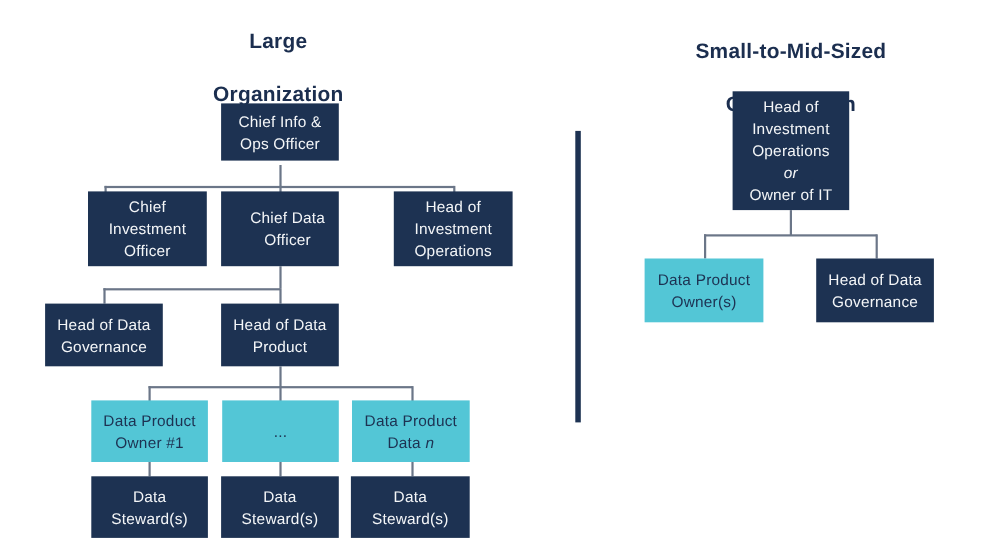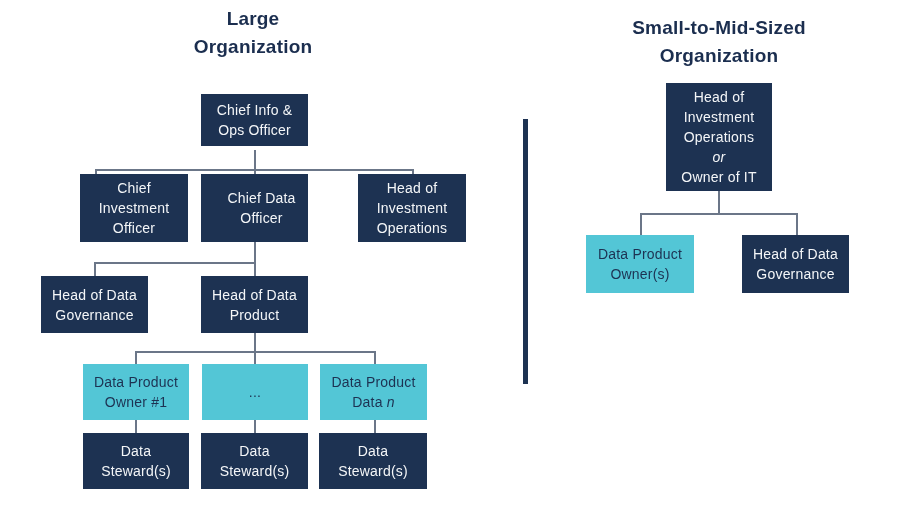--- a/index.html
+++ b/index.html
@@ -27,21 +27,21 @@
   .chart-title {
     position: absolute;
     width: 300px;
     text-align: center;
     font-size: 19px;
     font-weight: 700;
     line-height: 28px;
     color: var(--title_text);
     letter-spacing: 0.2px;
   }
-  .chart-title span { display: block; }
+  .chart-title span { display: block; margin-top: 20px; }
   .box {
     position: absolute;
     display: flex;
     flex-direction: column;
     align-items: center;
     justify-content: center;
     text-align: center;
     font-size: 14px;
     line-height: 20px;
     letter-spacing: 0.2px;

